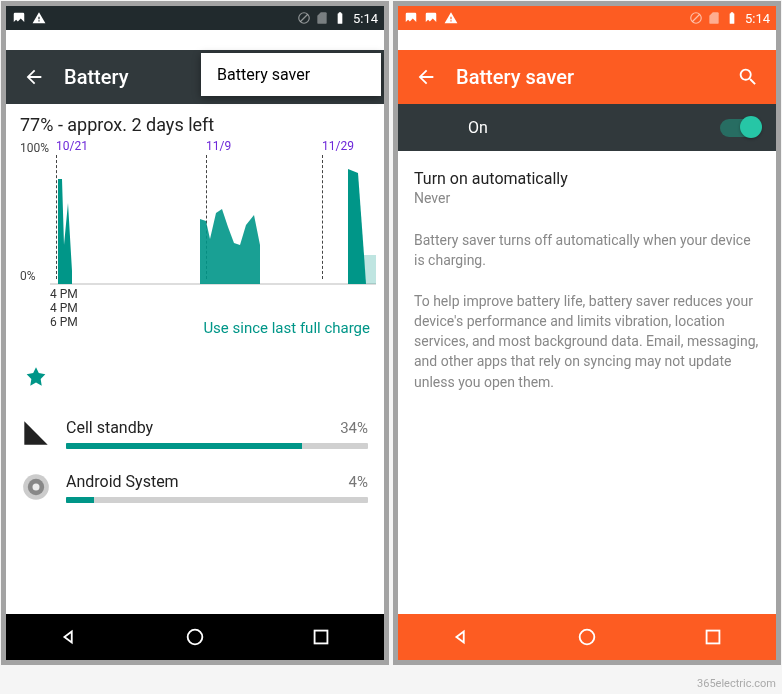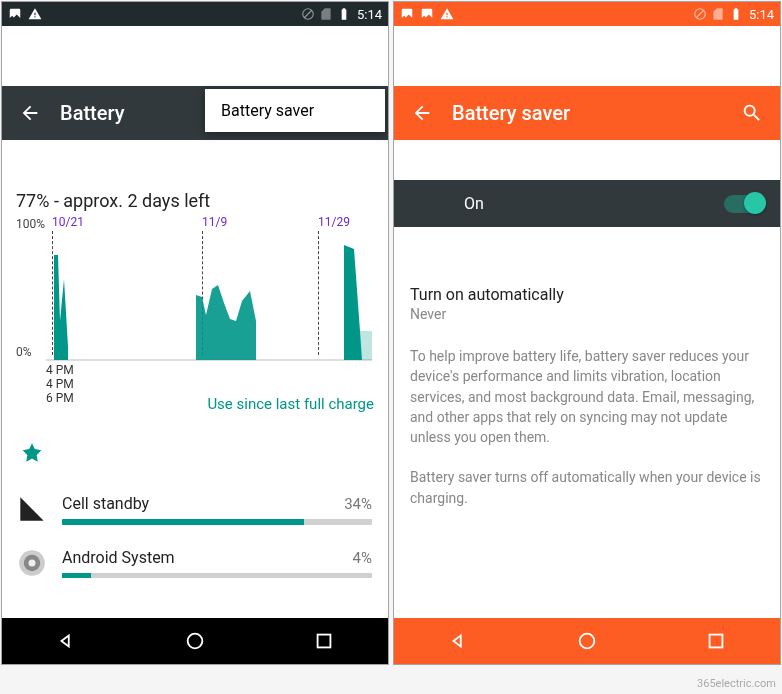--- a/index.html
+++ b/index.html
@@ -1,18 +1,18 @@
 <!DOCTYPE html>
 <html><head>
 <meta charset="utf-8">
 <style>
 * { margin:0; padding:0; box-sizing:border-box; font-family:Roboto,"Helvetica Neue",Arial,sans-serif; -webkit-font-smoothing:antialiased; }
 body { background:#f5f5f5; width:782px; height:694px; overflow:hidden; position:relative; }
 .screens { display:flex; gap:4px; padding:1px; }
-.screen { width:388px; height:664px; background:#fff; position:relative; overflow:hidden; display:flex; flex-direction:column; border:1px solid #a3a3a3;gap:40px; }
+.screen { width:388px; height:664px; background:#fff; position:relative; overflow:hidden; display:flex; flex-direction:column; border:5px solid #a3a3a3; }
 .screen.right .statusbar,.screen.right .navbar { background:#fd5c22; }
 .statusbar { height:24px; background:#212a2d; color:#fff; display:flex; align-items:center; justify-content:space-between; padding:0 6px; font-size:12px; }
 .sb-left,.sb-right { display:flex; align-items:center; gap:6px; }
 .sb-right { gap:4px; }
 .sb-icon { width:14px; height:14px; display:inline-flex; align-items:center; justify-content:center; }
 .sb-icon svg { width:14px; height:14px; fill:#fff; }
 .sb-dim svg { fill:rgba(255,255,255,.4); }
 .clock { font-size:13px; padding-left:2px; }
 .appbar { height:54px; background:#31393c; color:#fff; display:flex; align-items:center; padding:0 4px; position:relative;margin-top:20px; }
 .appbar.orange { background:#fd5c22; }
@@ -251,22 +251,22 @@
     </div>
 
     <div class="subhead">
       <span>On</span>
       <div class="switch"></div>
     </div>
 
     <div class="content">
       <div class="sec-title">Turn on automatically</div>
       <div class="sec-sub">Never</div>
+      <div class="body-text">Battery saver turns off automatically when your device is charging.</div>
       <div class="body-text">To help improve battery life, battery saver reduces your device's performance and limits vibration, location services, and most background data. Email, messaging, and other apps that rely on syncing may not update unless you open them.</div>
-      <div class="body-text">Battery saver turns off automatically when your device is charging.</div>
     </div>
 
     <div class="navbar">
       <div class="nb-btn">
           <svg viewBox="0 0 24 24">
             <path d="M15 6 L7 12 L15 18 Z"></path>
           </svg>
         </div>
       <div class="nb-btn">
           <svg viewBox="0 0 24 24">

